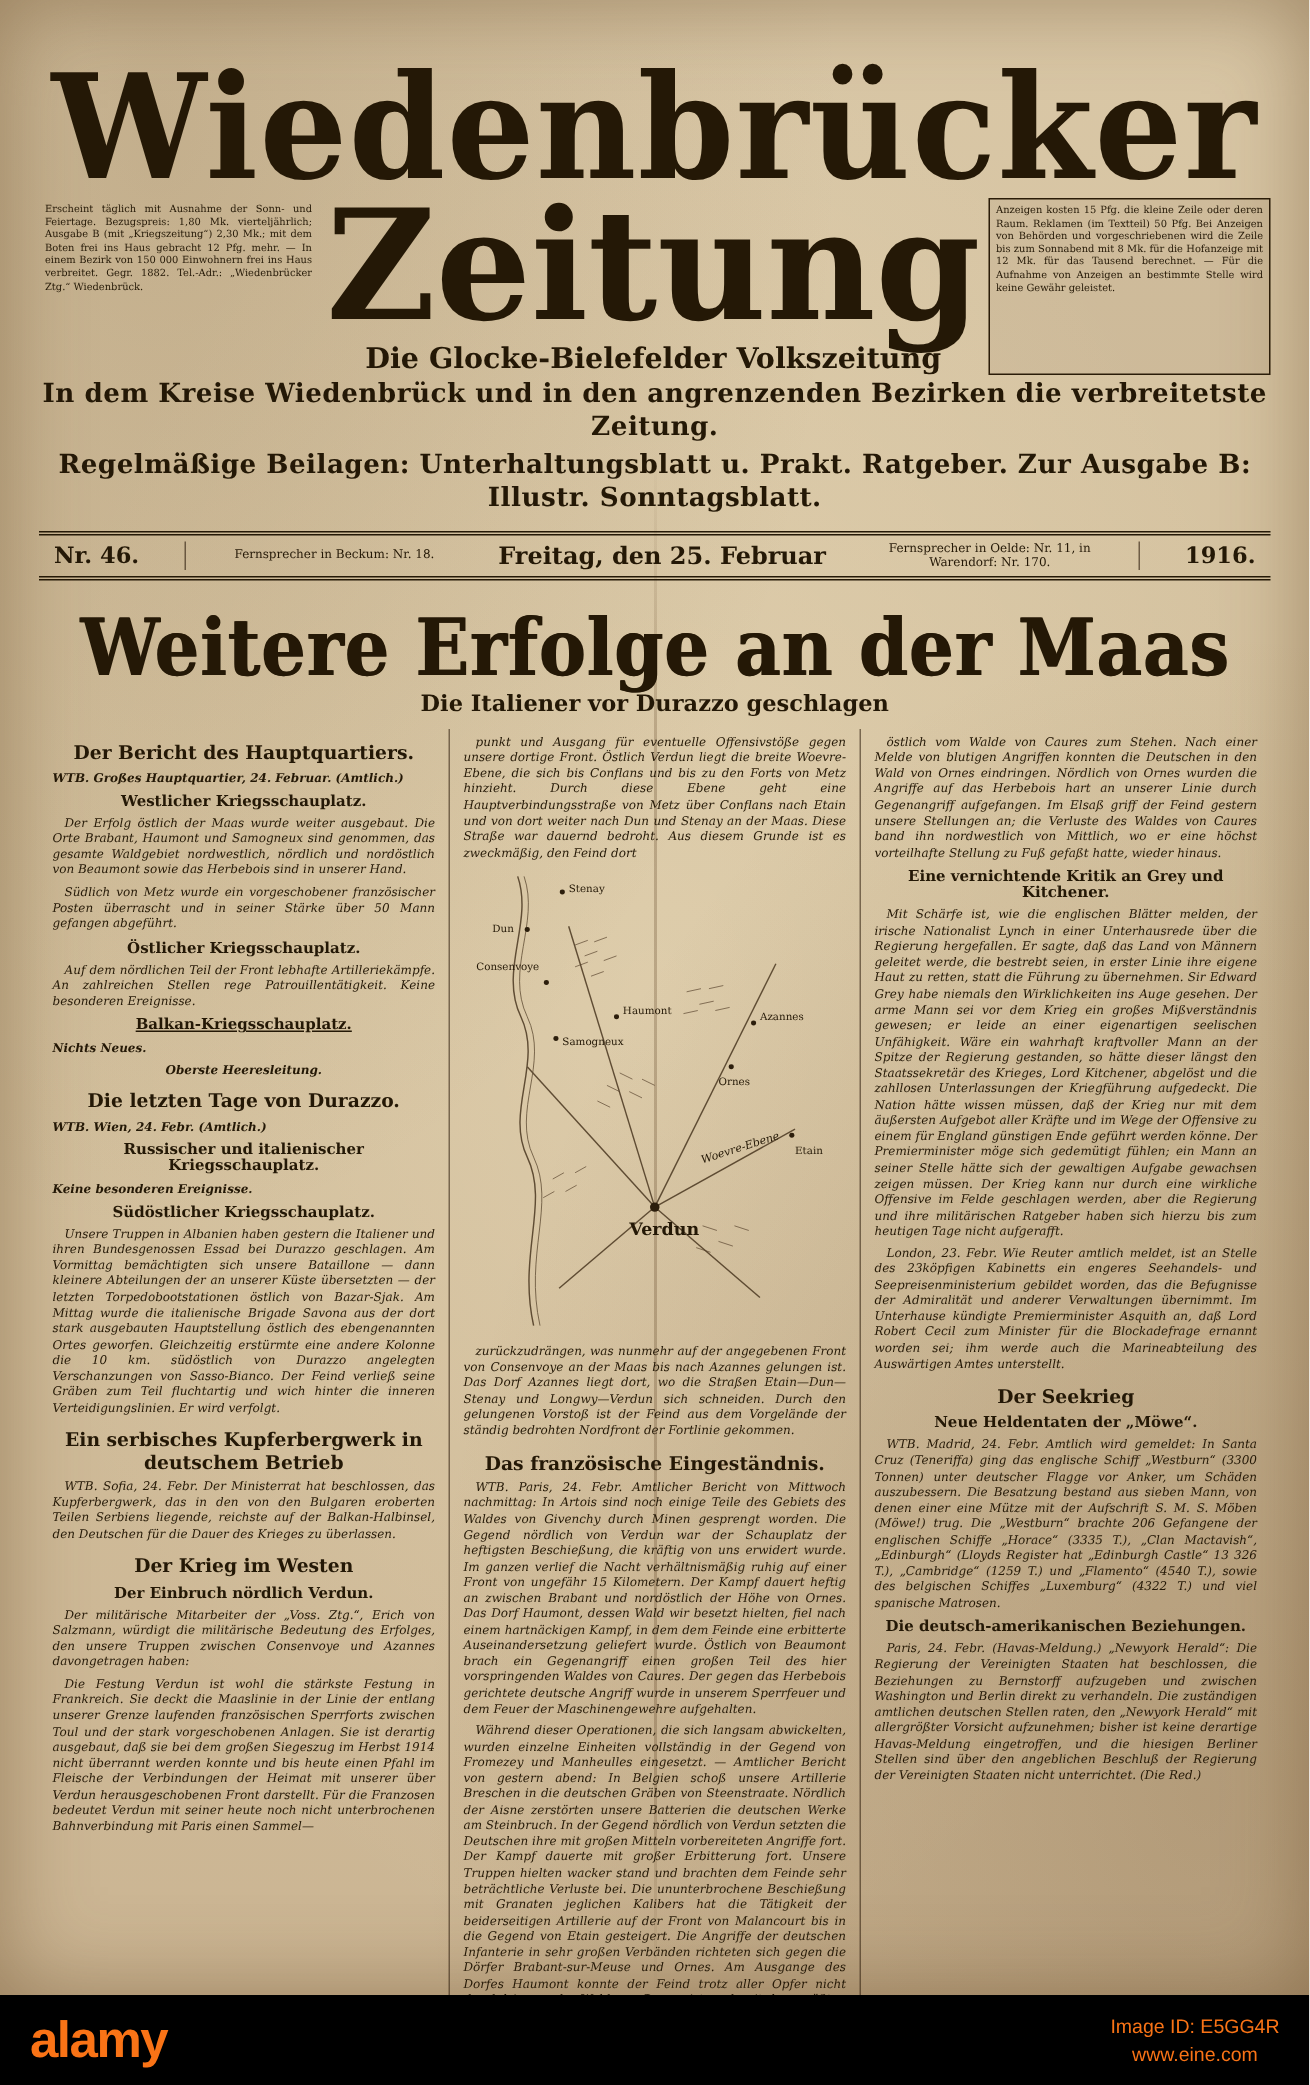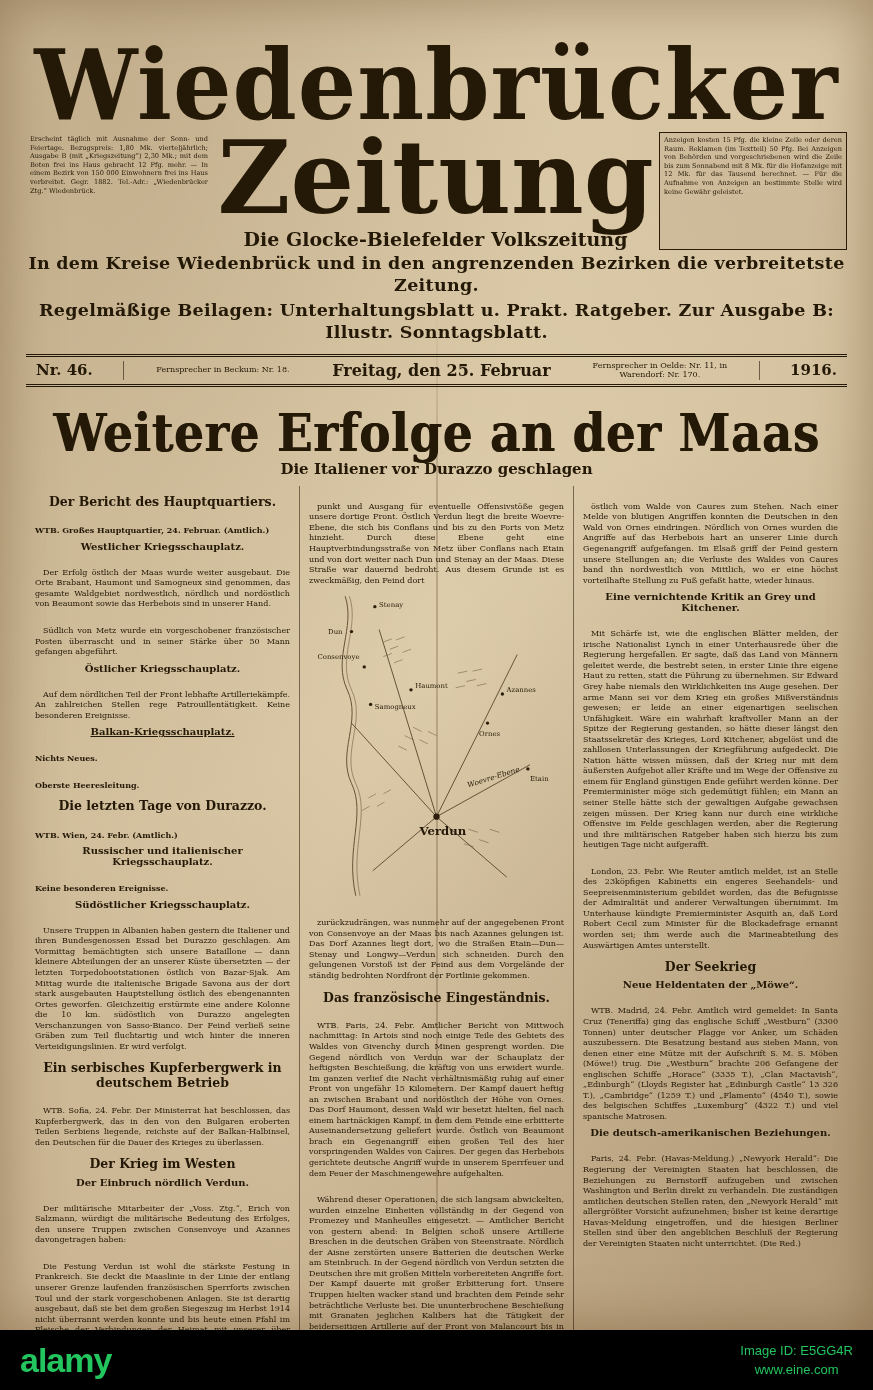--- a/index.html
+++ b/index.html
@@ -29,31 +29,31 @@
   .dl-phone{font-size:8px;flex:1;text-align:center;line-height:1.2;padding:0 6px;}
   .dl-date{font-weight:bold;font-size:16px;white-space:nowrap;text-align:center;padding:0 10px;}
   .dl-sep{width:1px;align-self:stretch;background:rgba(40,24,8,.6);}
   
   .headline{text-align:center;font-weight:bold;font-size:47px;letter-spacing:.5px;margin-top:18px;transform:scaleY(1.12);text-shadow:.6px 0 #241806;}
   .subheadline{text-align:center;font-weight:bold;font-size:15px;}
   
   .columns{display:flex;margin-top:8px;height:868px;overflow:hidden;}
   .col{flex:1;padding:0 9px;min-width:0;}
   .col + .col{border-left:1px solid rgba(40,24,8,.55);}
-  .p{font-size:8px;line-height:1.32;text-align:justify;margin:16px 0 4px 0;text-indent:8px;}
+  .p{font-size:8px;line-height:1.32;text-align:justify;margin:4px 0 4px 0;text-indent:8px;font-style:italic;}
   .p-c{text-align:left;text-indent:0;font-weight:bold;}
-  .p-r{text-align:left;text-indent:0;font-weight:bold;}
+  .p-r{text-align:center;text-indent:0;font-weight:bold;}
   .h1a{font-weight:bold;font-size:12.5px;text-align:center;margin:9px 0 4px;line-height:1.15;}
   .h2a{font-weight:bold;font-size:10px;text-align:center;margin:5px 0 3px;}
   .h2u{text-decoration:underline;}
   
   .map-fig{margin:4px 0 6px;display:block;}
   .map-fig svg{display:block;width:100%;height:312px;}
   
-  .alamy-bar{position:absolute;left:0;right:0;bottom:0;height:60px;background:#000;color:#22c55e;
+  .alamy-bar{position:absolute;left:0;right:0;bottom:0;height:60px;background:#000;color:#f97316;
     display:flex;align-items:center;justify-content:space-between;padding:0 20px;box-sizing:border-box;
     font-family:"Liberation Sans",sans-serif;}
   .alamy-logo{font-weight:bold;font-size:34px;letter-spacing:-1px;}
   .alamy-meta{text-align:center;font-size:13px;line-height:1.5;}
 </style>
 </head>
 <body>
 
 <div class="photo">
   <div class="paper">

